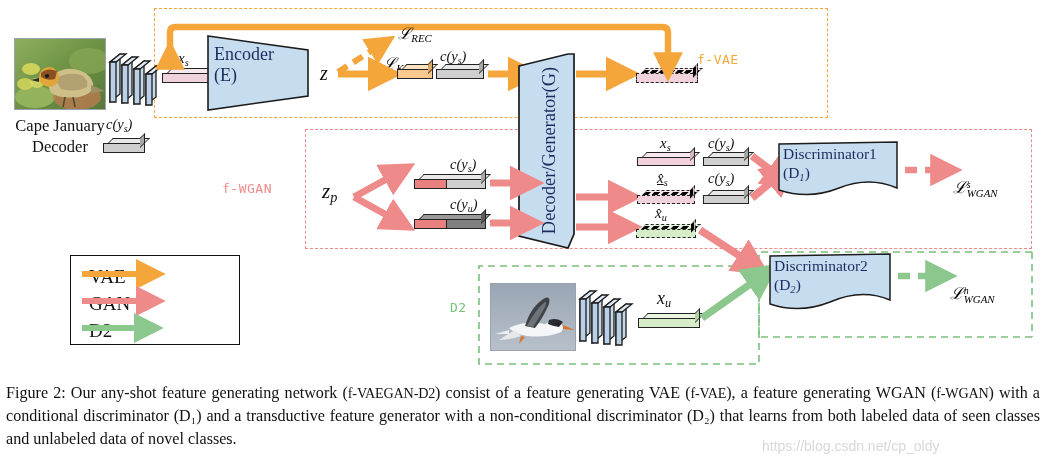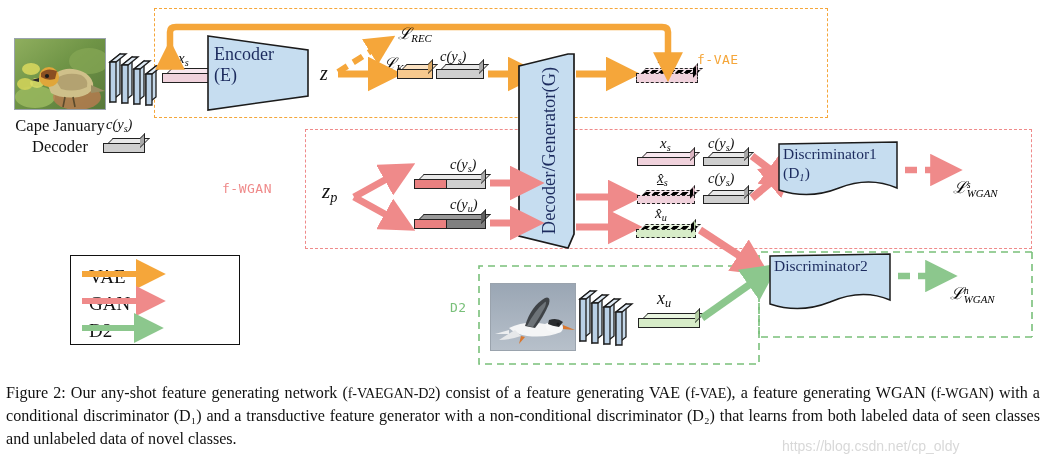--- a/index.html
+++ b/index.html
@@ -48,21 +48,21 @@
   #legend{position:absolute;border:1.6px solid #111;background:#fff;box-sizing:border-box;}
   .leg-row{position:absolute;display:flex;align-items:center;}
   .leg-text{font-family:"Liberation Serif",serif;font-size:19px;color:#111;margin-left:8px;}
 
   
   #caption{position:absolute;left:6px;top:382px;width:1034px;
            font-family:"Liberation Serif",serif;font-size:16.1px;line-height:1.42;color:#111;
            text-align:justify;text-justify:inter-word;}
   .mono{font-family:Liberation Serif, serif;font-size:0.88em;letter-spacing:-0.2px;}
   #watermark{position:absolute;left:762px;top:438px;font-family:"Liberation Sans",sans-serif;
-             font-size:14px;color:#d8d8d8;white-space:nowrap;margin-left:20px;}
+             font-size:14px;color:#d8d8d8;white-space:nowrap;}
 
   svg{position:absolute;left:0;top:0;overflow:visible;}
   .nohit{pointer-events:none;}
 </style>
 </head>
 <body>
 
 <div id="fig">
 
   <div class="region r-vae" style="left:154px;top:8px;width:674px;height:110px;"></div>
@@ -518,20 +518,21 @@
     </svg>
   </div>
 
   <div class="abs" style="left:768px;top:252px;width:126px;height:64px;">
     <svg width="126" height="64" class="nohit">
       <path d="M2 4 L122 2 L122 48 Q94 36 62 50 Q32 62 2 52 Z" fill="#c6ddf0" stroke="#1b1b1b" stroke-width="1.5"></path>
     </svg>
   </div>
   <div class="shape-lbl" style="left:774px;top:256px;font-size:15.5px;line-height:1.25;">
     <div>Discriminator2</div>
+    <div>(D<span class="sub">2</span>)</div>
   </div>
 
   <div class="abs" style="left:897px;top:266px;width:56px;height:20px;">
     <svg width="56" height="20" class="nohit">
       <defs>
           <marker id="ahGr2" markerWidth="5" markerHeight="5" refX="1.2" refY="2.5" orient="auto">
         <path d="M0,0 L5,2.5 L0,5 Z" fill="#8cc78d"></path>
           </marker>
         </defs>
       <line x1="1" y1="10" x2="36" y2="10" stroke="#8cc78d" stroke-width="6.5" stroke-dasharray="12,8" marker-end="url(#ahGr2)"></line>

